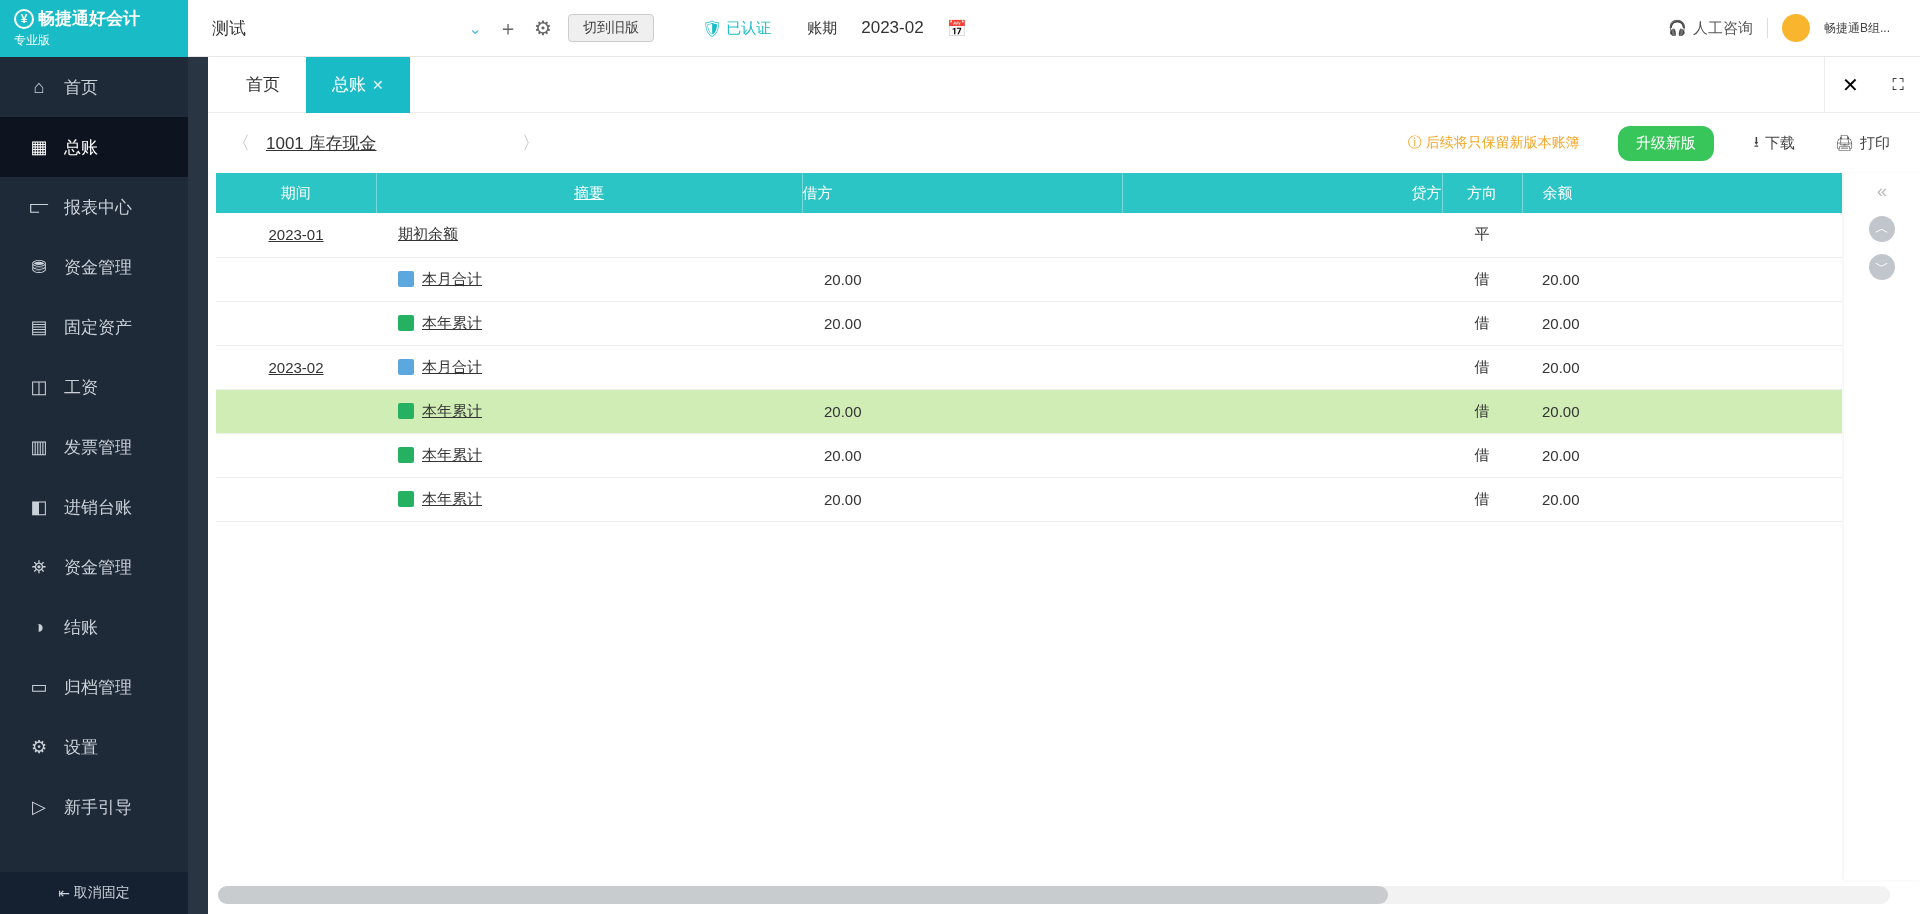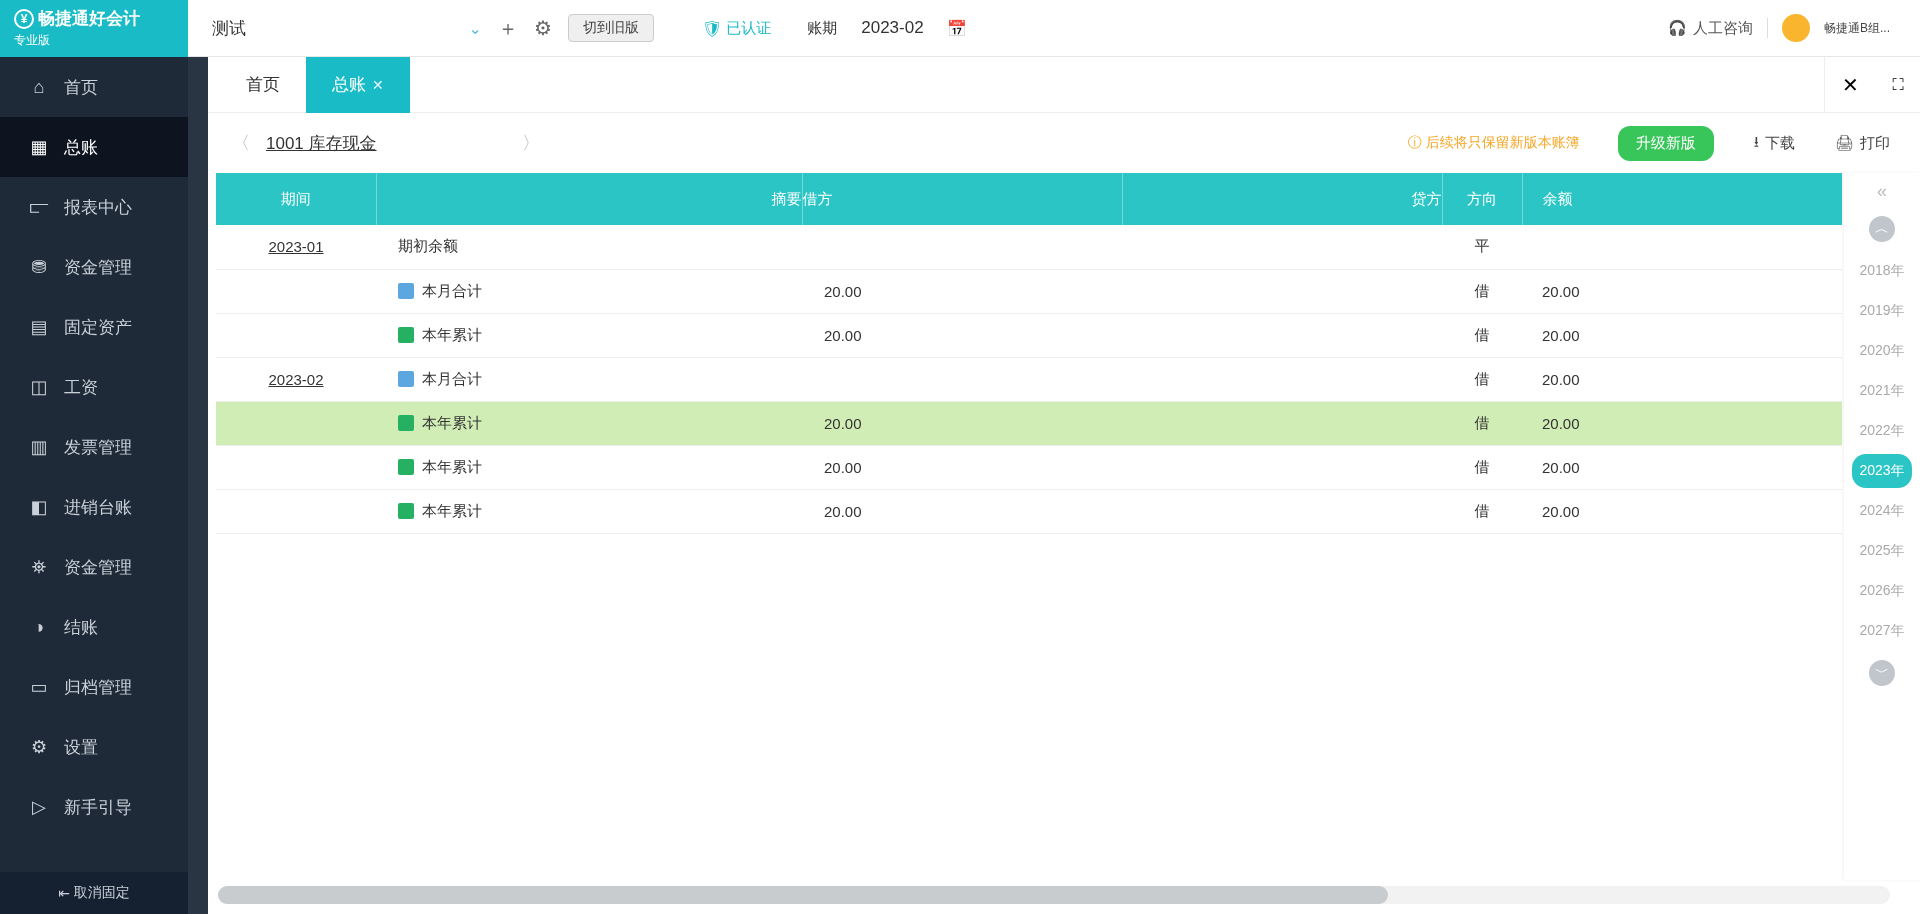--- a/index.html
+++ b/index.html
@@ -325,33 +325,33 @@
     table {
       width: 100%;
       border-collapse: collapse;
       table-layout: fixed;
     }
     thead th {
       background: #2bc5c5;
       color: #fff;
       font-weight: normal;
       font-size: 15px;
-      height: 52px;
+      height: 40px;
       border-right: 1px solid rgba(255,255,255,0.35);
     }
     thead th:last-child { border-right: none; }
     tbody td {
       height: 44px;
       font-size: 15px;
       color: #333;
       border-bottom: 1px solid #eee;
       padding: 0 22px;
     }
     .col-period { width: 160px; text-align: center; }
-    .col-summary { width: auto; text-align: right; }
+    .col-summary { width: auto; text-align: center; text-decoration: underline; }
     .col-debit { width: 320px; text-align: left; }
     .col-credit { width: 320px; text-align: right; }
     .col-dir { width: 80px; text-align: center; }
     .col-balance { width: 320px; text-align: left; padding-left: 20px; }
     td.col-period a {
       color: #333;
       text-decoration: underline;
       cursor: pointer;
     }
     .summary-cell {
@@ -684,32 +684,20 @@
                 <td class="col-dir">借</td>
                 <td class="col-balance">20.00</td>
               </tr>
             </tbody>
         </table>
       </div>
 
       <div class="year-rail">
         <span class="rail-collapse">«</span>
         <span class="rail-arrow">︿</span>
-        <div id="year-items">
-            <div class="year-item">2018年</div>
-            <div class="year-item">2019年</div>
-            <div class="year-item">2020年</div>
-            <div class="year-item">2021年</div>
-            <div class="year-item">2022年</div>
-            <div class="year-item active">2023年</div>
-            <div class="year-item">2024年</div>
-            <div class="year-item">2025年</div>
-            <div class="year-item">2026年</div>
-            <div class="year-item">2027年</div>
-          </div>
         <span class="rail-arrow">﹀</span>
       </div>
     </div>
 
     <div class="hscroll">
       <div class="thumb"></div>
     </div>
   </div>
 </div>
 

